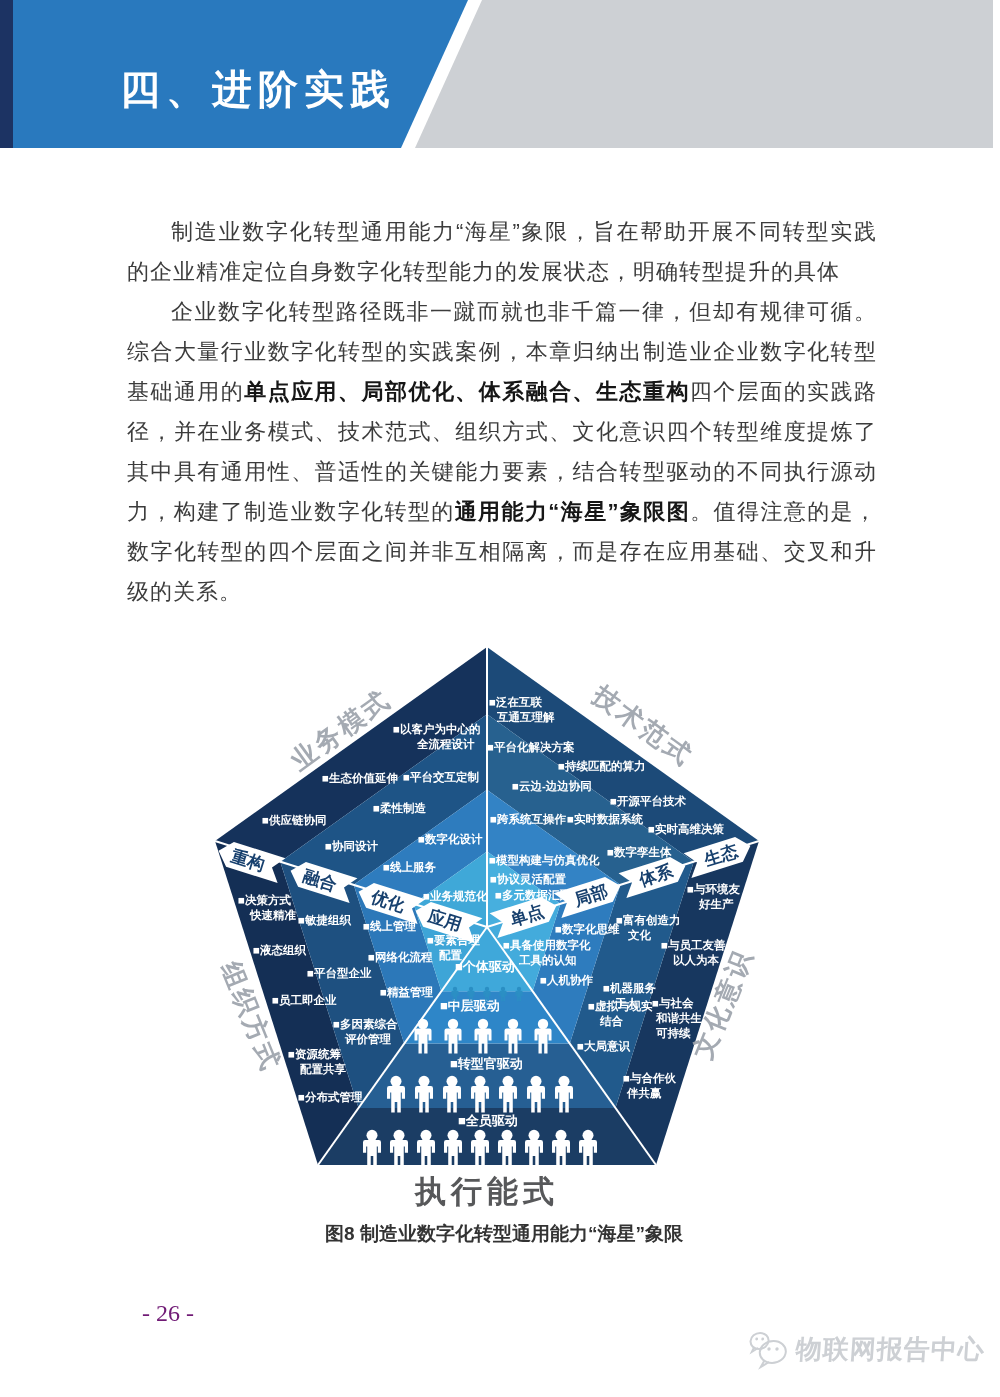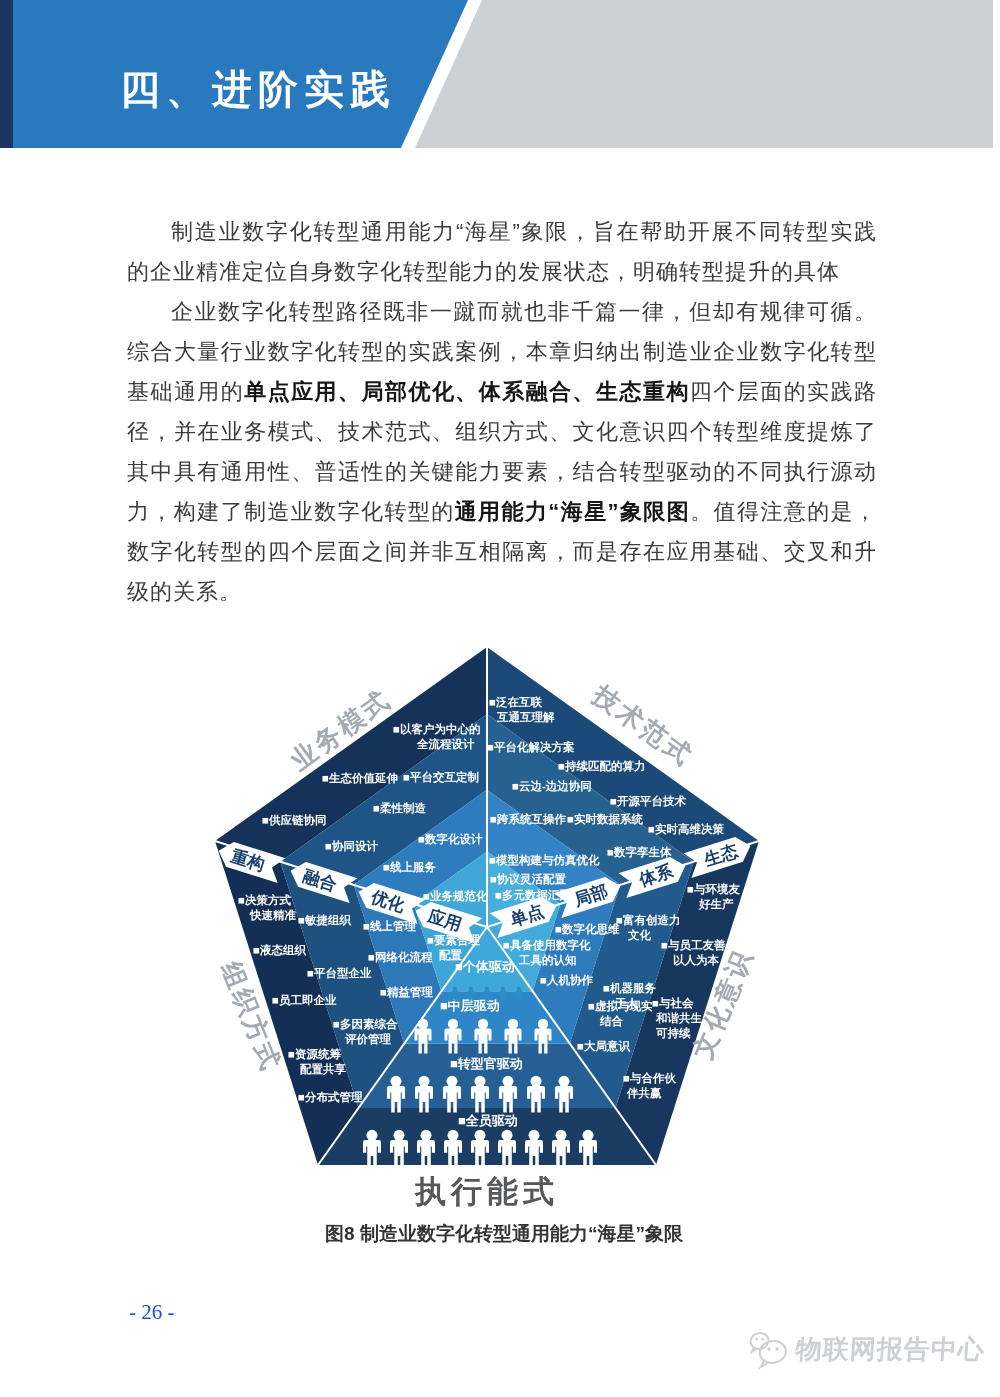--- a/index.html
+++ b/index.html
@@ -23,22 +23,22 @@
   .starfish{position:absolute;left:0;top:645px;width:1000px;height:572px;}
   .axis-title{font-family:"Liberation Sans",sans-serif;font-size:26px;font-weight:bold;
               fill:#9DA3AC;letter-spacing:3px;opacity:.92;}
   .exec-title{font-size:31px;fill:#57585A;letter-spacing:5px;opacity:1;}
   .item{font-family:"Liberation Sans",sans-serif;font-size:11.5px;font-weight:bold;fill:#ffffff;}
   .item-big{font-size:13px;}
   .level-text{font-family:"Liberation Sans",sans-serif;font-size:17px;font-weight:bold;fill:#17406E;}
   
   .figure-caption{position:absolute;left:4px;top:1221px;width:1000px;text-align:center;
                   font-size:19px;font-weight:bold;color:#333333;}
-  .page-number{position:absolute;left:129px;top:1300px;font-family:"Liberation Serif",serif;
-               font-size:21px;color:#1d4ed8;}
+  .page-number{position:absolute;left:142px;top:1300px;font-family:"Liberation Serif",serif;
+               font-size:24px;color:#701a75;}
   .watermark{position:absolute;left:746px;top:1328px;display:flex;align-items:center;gap:6px;
              transform:skewX(-4deg);}
   .watermark .wm-text{font-size:26px;font-weight:bold;color:#CDD0D4;letter-spacing:1px;}
 </style>
 </head>
 <body>
 
 <div class="page">
 
   <div class="banner">

